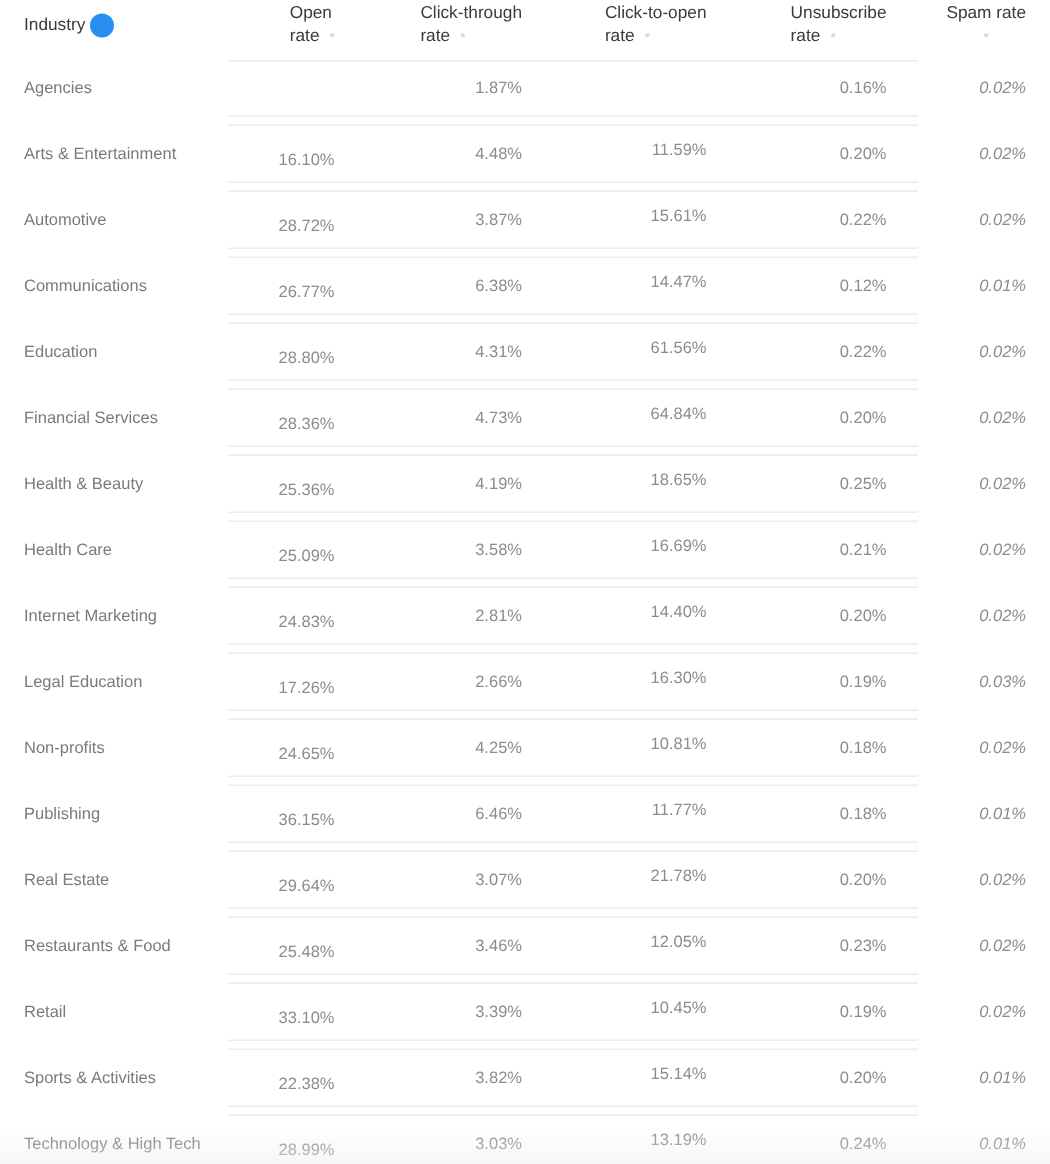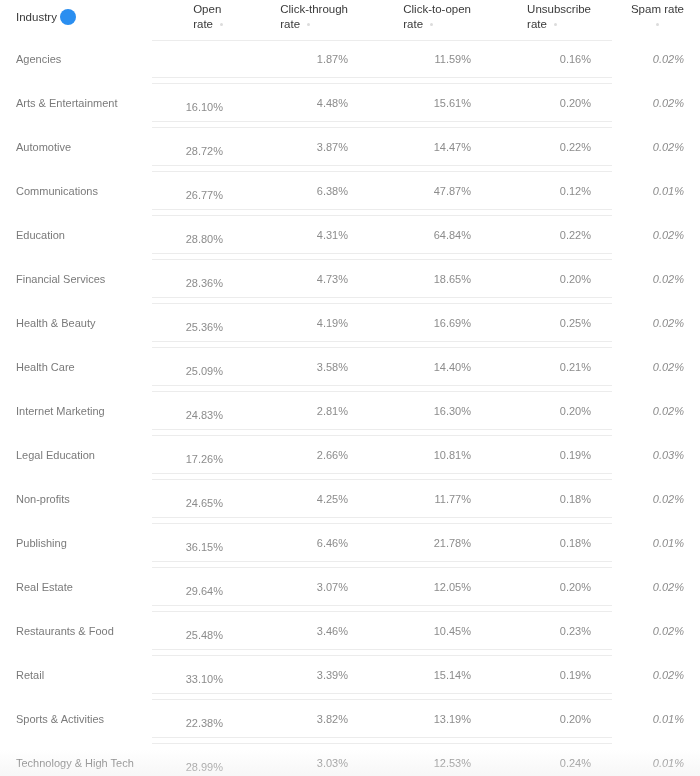--- a/index.html
+++ b/index.html
@@ -75,21 +75,21 @@
       position: absolute;
       top: 12px;
       font-size: 11px;
       line-height: 14px;
       color: #8c8c8c;
       white-space: nowrap;
     }
     .c-name { left: 16px; color: #7a7a7a; }
     .c-open { right: 477px; text-align: right; margin-top: 48px; }
     .c-ctr { right: 352px; }
-    .c-cto { right: 229px; text-align: left; }
+    .c-cto { right: 229px; text-align: left; margin-top: 41px; }
     .c-unsub { right: 109px; text-align: center; }
     .c-spam { right: 16px; text-align: right; font-style: italic; }
     .header-sep {
       position: absolute;
       left: 152px;
       top: 40px;
       width: 460px;
       height: 1px;
       background: #ececec;
     }
@@ -169,21 +169,21 @@
         <div class="cell c-cto">14.47%</div>
         <div class="cell c-unsub">0.22%</div>
         <div class="cell c-spam">0.02%</div>
         <div class="sep-bot"></div>
         <div class="sep-top"></div>
       </div>
       <div class="row">
         <div class="cell c-name">Communications</div>
         <div class="cell c-open">28.80%</div>
         <div class="cell c-ctr">6.38%</div>
-        <div class="cell c-cto">47.87%</div>
+        <div class="cell c-cto">61.56%</div>
         <div class="cell c-unsub">0.12%</div>
         <div class="cell c-spam">0.01%</div>
         <div class="sep-bot"></div>
         <div class="sep-top"></div>
       </div>
       <div class="row">
         <div class="cell c-name">Education</div>
         <div class="cell c-open">28.36%</div>
         <div class="cell c-ctr">4.31%</div>
         <div class="cell c-cto">64.84%</div>

